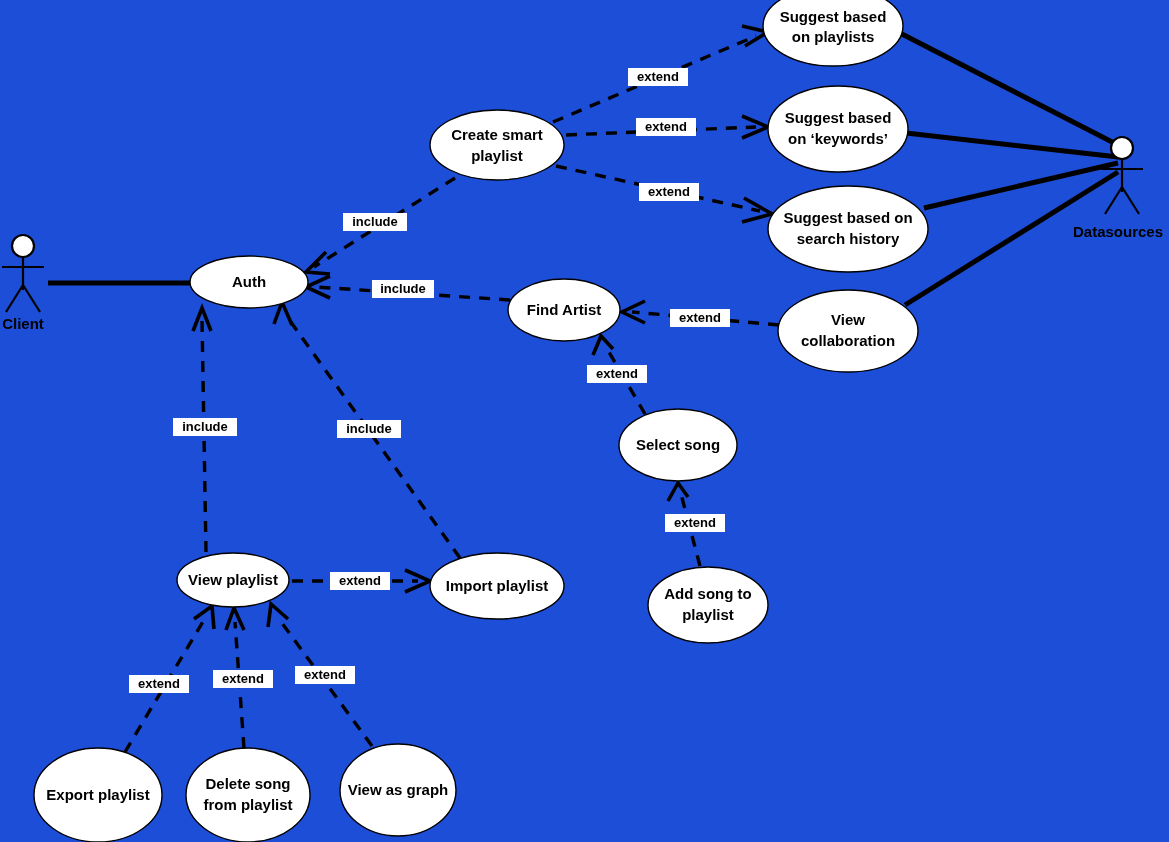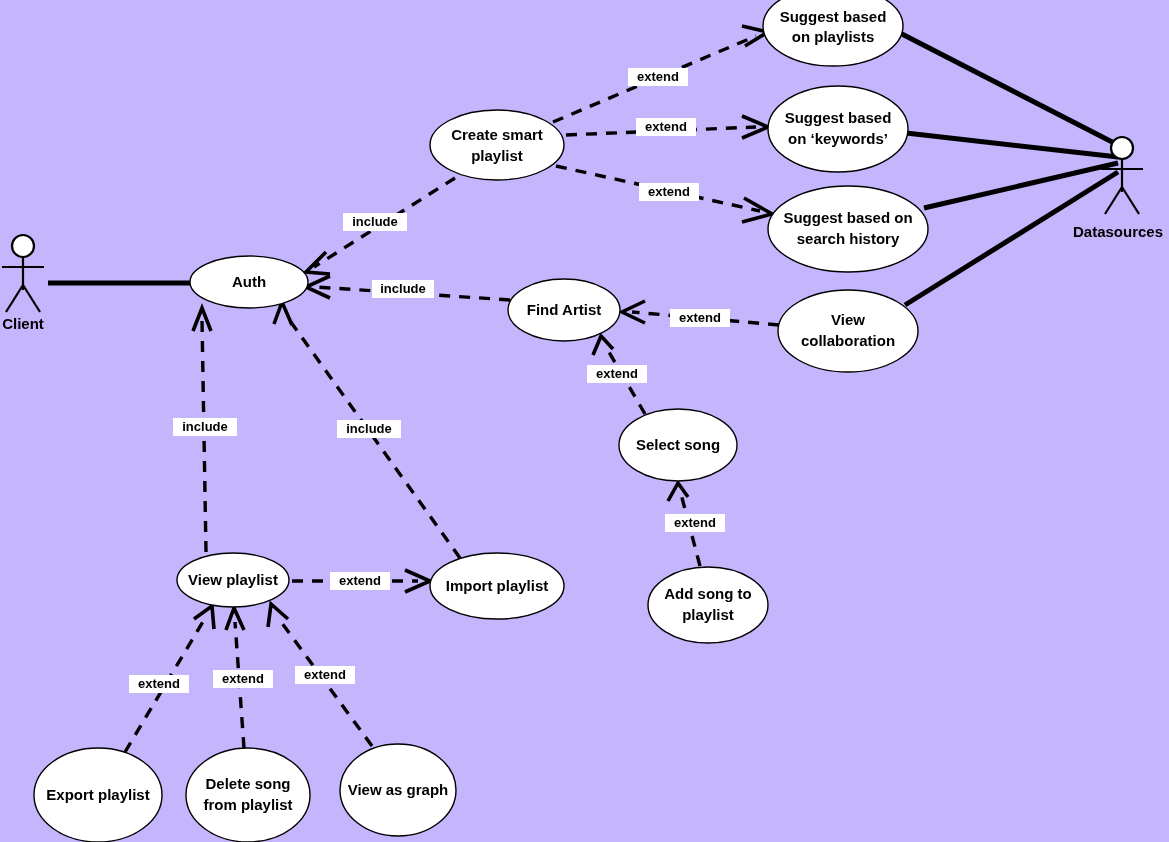--- a/index.html
+++ b/index.html
@@ -4,21 +4,21 @@
 <style>
   html, body {
     margin: 0;
     padding: 0;
     background: #ffffff;
   }
   #diagram-root {
     position: relative;
     width: 1169px;
     height: 842px;
-    background: #c4b5fd;
+    background: #1d4ed8;
     font-family: "Liberation Sans", sans-serif;
     overflow: hidden;
   }
   #diagram-svg {
     position: absolute;
     left: 0;
     top: 0;
     width: 1169px;
     height: 842px;
   }

